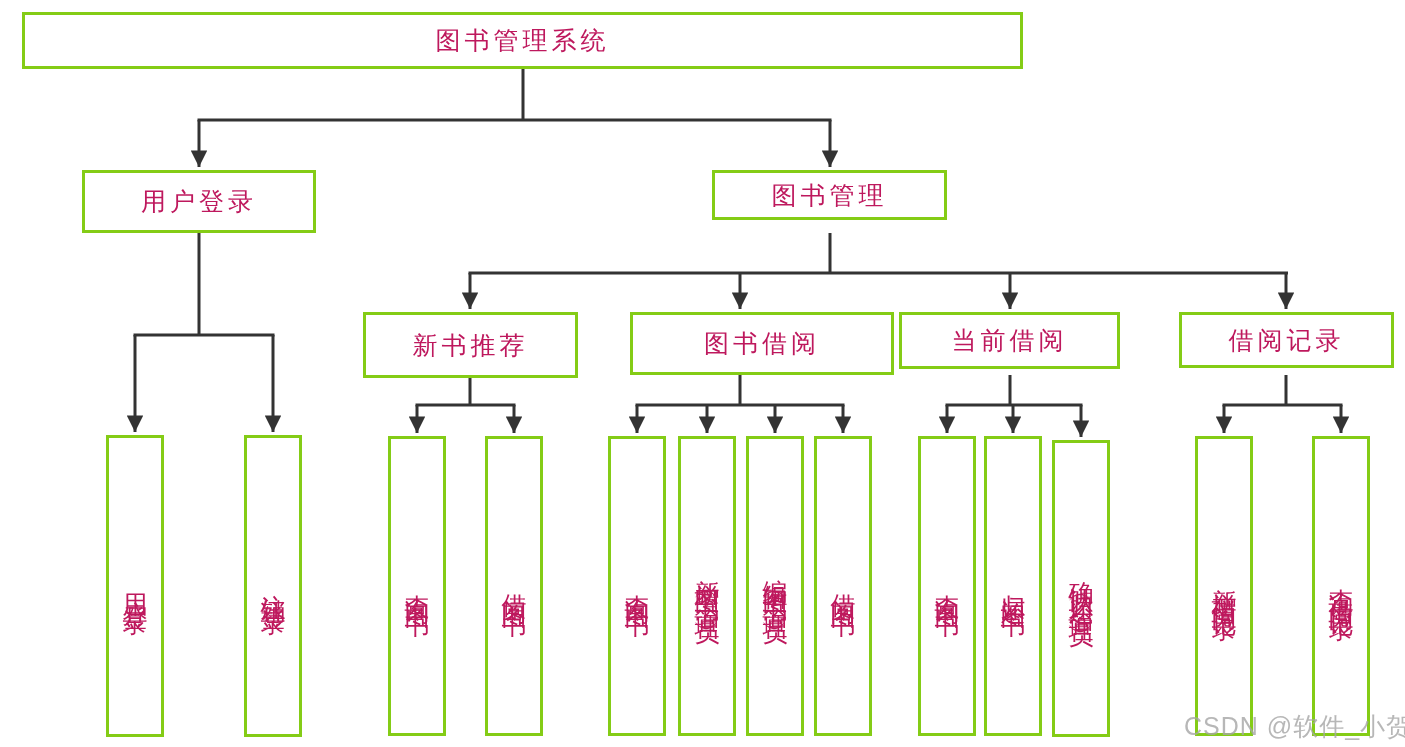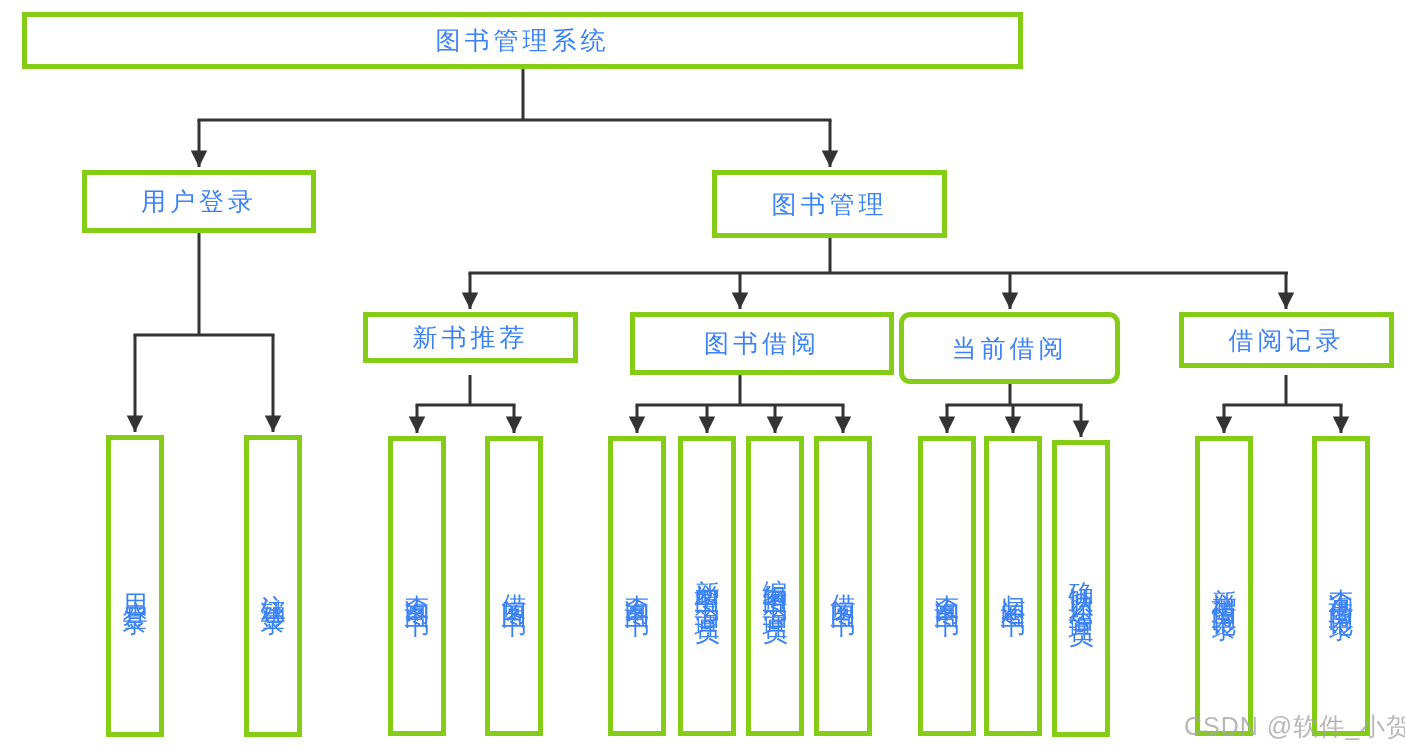--- a/index.html
+++ b/index.html
@@ -18,23 +18,23 @@
   svg.connectors {
     position: absolute;
     left: 0;
     top: 0;
     width: 1405px;
     height: 747px;
   }
   .node {
     position: absolute;
     box-sizing: border-box;
-    border: 5px solid #84cc16;
+    border: 3px solid #84cc16;
     background: #ffffff;
-    color: #3b82f6;
+    color: #be185d;
     display: flex;
     align-items: center;
     justify-content: center;
     text-align: center;
   }
   .h-node {
     font-size: 25px;
     letter-spacing: 4px;
     white-space: nowrap;
   }
@@ -42,25 +42,25 @@
     writing-mode: vertical-rl;
     text-orientation: mixed;
     font-size: 25px;
     letter-spacing: 6px;
     line-height: 1;
   }
   
   .n-root   { left: 22px;  top: 12px;  width: 1001px; height: 57px; }
   
   .n-login  { left: 82px;  top: 170px; width: 234px;  height: 63px; }
-  .n-mgmt   { left: 712px; top: 170px; width: 235px;  height: 68px; text-align: center; }
+  .n-mgmt   { left: 712px; top: 170px; width: 235px;  height: 50px; text-align: center; }
   
-  .n-rec    { left: 363px;  top: 312px; width: 215px; height: 51px; }
+  .n-rec    { left: 363px;  top: 312px; width: 215px; height: 66px; }
   .n-borrow { left: 630px;  top: 312px; width: 264px; height: 63px; }
-  .n-cur    { left: 899px;  top: 312px; width: 221px; height: 72px; border-radius: 11px; }
+  .n-cur    { left: 899px;  top: 312px; width: 221px; height: 57px; }
   .n-hist   { left: 1179px; top: 312px; width: 215px; height: 56px; }
   
   .leaf { width: 58px; top: 436px; height: 300px; }
   .l-login1  { left: 106px; top: 435px; height: 302px; }
   .l-logout  { left: 244px; top: 435px; height: 302px; }
   .l-rec1    { left: 388px; }
   .l-rec2    { left: 485px; }
   .l-bor1    { left: 608px; }
   .l-bor2    { left: 678px; }
   .l-bor3    { left: 746px; }

